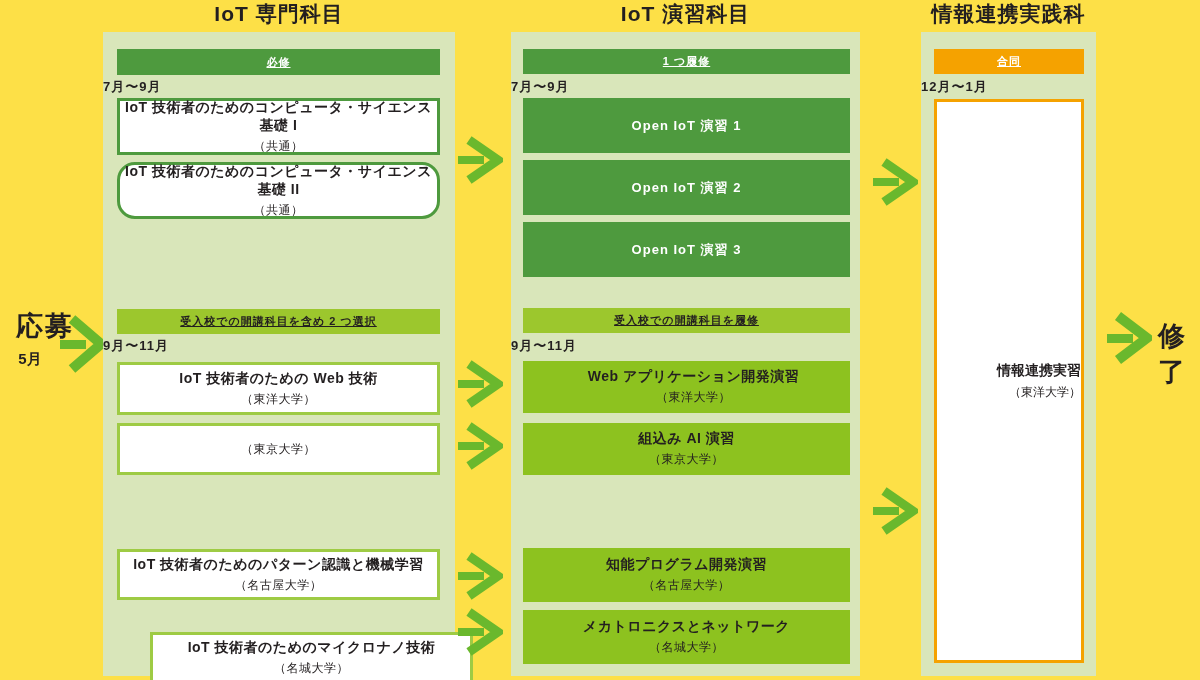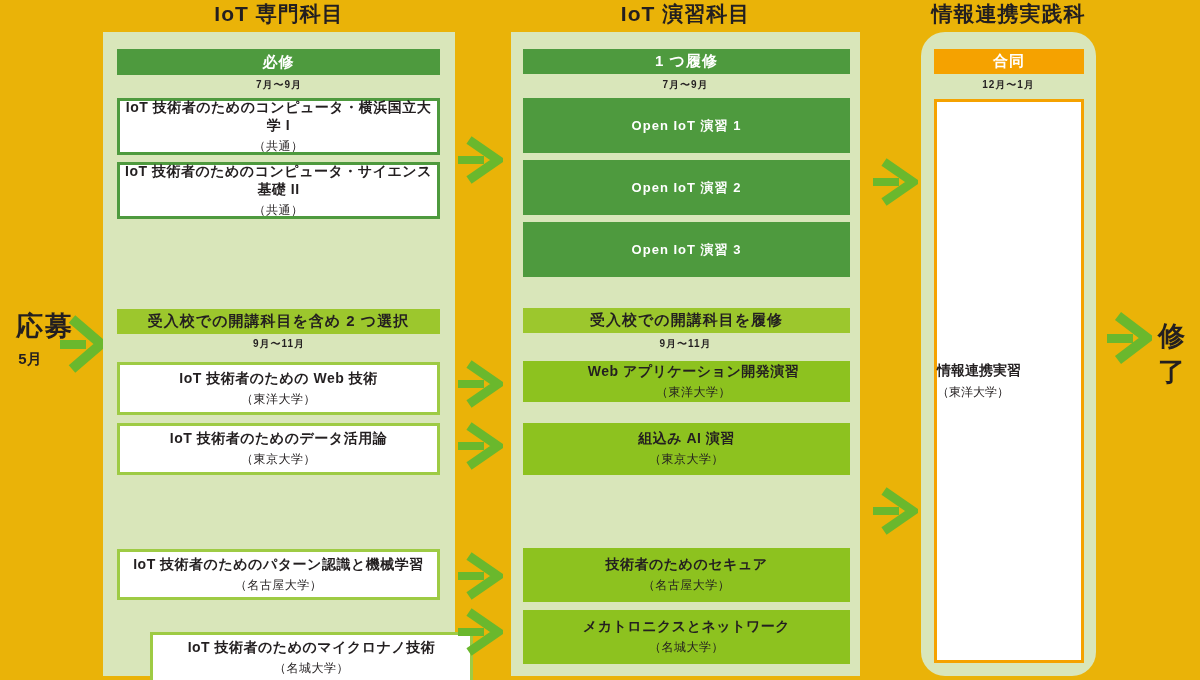--- a/index.html
+++ b/index.html
@@ -1,52 +1,52 @@
 <!DOCTYPE html>
 <html lang="ja"><head>
 <meta charset="utf-8">
 <style>
   html,body{margin:0;padding:0;background:#ffffff;}
   body{font-family:"Liberation Sans","DejaVu Sans",sans-serif;color:#231f20;}
-  .stage{position:relative;width:1200px;height:680px;background:#eab308;overflow:hidden;}
+  .stage{position:relative;width:1200px;height:680px;background:#fde047;overflow:hidden;}
 
   .col-title{position:absolute;top:0;height:26px;text-align:center;
     font-size:21px;font-weight:bold;letter-spacing:1px;}
 
   .panel{position:absolute;top:32px;height:644px;background:#d9e6ba;}
   .p1{left:103px;width:352px;}
   .p2{left:511px;width:349px;}
-  .p3{left:921px;width:175px;border-radius:24px;}
+  .p3{left:921px;width:175px;}
 
   .band{position:absolute;box-sizing:border-box;display:flex;align-items:center;justify-content:center;
-    font-size:15px;font-weight:bold;letter-spacing:1px;}
+    font-size:11px;font-weight:bold;letter-spacing:1px;text-decoration:underline;}
   .band.dark{background:#4e9a3e;color:#ffffff;}
   .band.yellow{background:#9cc72d;color:#231f20;}
   .band.orange{background:#f5a200;color:#ffffff;}
 
-  .period{position:absolute;left:0;width:100%;text-align:center;
-    font-size:10px;font-weight:600;letter-spacing:1px;}
+  .period{position:absolute;left:0;width:100%;
+    font-size:13px;font-weight:600;letter-spacing:1px;}
 
   .course{position:absolute;box-sizing:border-box;display:flex;flex-direction:column;
     justify-content:center;align-items:center;gap:3px;text-align:center;}
   .course .c-title{font-size:14px;font-weight:bold;letter-spacing:0.5px;}
   .course .c-org{font-size:12px;letter-spacing:0.5px;}
   .course.white-dark{background:#ffffff;border:3px solid #4e9a3e;}
   .course.white-lite{background:#ffffff;border:3px solid #9ecb44;}
   .course.solid{background:#8dc21f;border:none;}
   .p1 .course{left:14px;width:323px;}
   .p2 .course{left:12px;width:327px;}
 
   .openbox{position:absolute;left:12px;width:327px;background:#4e9a3e;color:#ffffff;
     display:flex;align-items:center;justify-content:center;
     font-size:13px;font-weight:bold;letter-spacing:1px;}
 
   .bigbox{position:absolute;left:13px;top:67px;width:150px;height:564px;box-sizing:border-box;
     background:#ffffff;border:3px solid #f5a200;display:flex;flex-direction:column;
-    justify-content:center;align-items:flex-start;gap:4px;text-align:center;}
+    justify-content:center;align-items:flex-end;gap:4px;text-align:center;}
   .bigbox .c-title{font-size:14px;font-weight:bold;}
   .bigbox .c-org{font-size:12px;}
 
   .arrow{position:absolute;}
   .arrow svg{display:block;width:100%;height:100%;}
 
   .flow-label{position:absolute;font-size:27px;font-weight:bold;letter-spacing:2px;}
   .flow-date{position:absolute;font-size:15px;font-weight:600;text-align:center;}
 </style>
 </head>
@@ -65,37 +65,36 @@
         <rect x="0" y="26" width="26" height="9" fill="#6ab82d"></rect>
         <polyline points="12,5 41,30 12,55" fill="none" stroke="#6ab82d" stroke-width="10"></polyline>
       </svg>
   </div>
 
   <div class="panel p1">
     <div class="band dark" style="left:14px;top:17px;width:323px;height:26px;">必修</div>
     <div class="period" style="top:46px;">7月〜9月</div>
 
     <div class="course white-dark" style="top:66px;height:57px;">
-      <div class="c-title">IoT 技術者のためのコンピュータ・横浜国立大学 I</div>
+      <div class="c-title">IoT 技術者のためのコンピュータ・サイエンス基礎 I</div>
       <div class="c-org">（共通）</div>
     </div>
-    <div class="course white-dark" style="top:130px;height:57px;">
+    <div class="course white-dark" style="top:130px;height:57px;border-radius:18px;">
       <div class="c-title">IoT 技術者のためのコンピュータ・サイエンス基礎 II</div>
       <div class="c-org">（共通）</div>
     </div>
 
     <div class="band yellow" style="left:14px;top:277px;width:323px;height:25px;">受入校での開講科目を含め 2 つ選択</div>
     <div class="period" style="top:305px;">9月〜11月</div>
 
     <div class="course white-lite" style="top:330px;height:53px;">
       <div class="c-title">IoT 技術者のための Web 技術</div>
       <div class="c-org">（東洋大学）</div>
     </div>
     <div class="course white-lite" style="top:391px;height:52px;">
-      <div class="c-title">IoT 技術者のためのデータ活用論</div>
       <div class="c-org">（東京大学）</div>
     </div>
     <div class="course white-lite" style="top:517px;height:51px;">
       <div class="c-title">IoT 技術者のためのパターン認識と機械学習</div>
       <div class="c-org">（名古屋大学）</div>
     </div>
     <div class="course white-lite" style="top:600px;height:52px;margin-left:33px;">
       <div class="c-title">IoT 技術者のためのマイクロナノ技術</div>
       <div class="c-org">（名城大学）</div>
     </div>
@@ -136,30 +135,30 @@
     <div class="band dark" style="left:12px;top:17px;width:327px;height:25px;">1 つ履修</div>
     <div class="period" style="top:46px;">7月〜9月</div>
 
     <div class="openbox" style="top:66px;height:55px;">Open IoT 演習 1</div>
     <div class="openbox" style="top:128px;height:55px;">Open IoT 演習 2</div>
     <div class="openbox" style="top:190px;height:55px;">Open IoT 演習 3</div>
 
     <div class="band yellow" style="left:12px;top:276px;width:327px;height:25px;">受入校での開講科目を履修</div>
     <div class="period" style="top:305px;">9月〜11月</div>
 
-    <div class="course solid" style="top:329px;height:41px;padding-left:14px;">
+    <div class="course solid" style="top:329px;height:52px;padding-left:14px;">
       <div class="c-title">Web アプリケーション開発演習</div>
       <div class="c-org">（東洋大学）</div>
     </div>
     <div class="course solid" style="top:391px;height:52px;">
       <div class="c-title">組込み AI 演習</div>
       <div class="c-org">（東京大学）</div>
     </div>
     <div class="course solid" style="top:516px;height:54px;">
-      <div class="c-title">技術者のためのセキュア</div>
+      <div class="c-title">知能プログラム開発演習</div>
       <div class="c-org">（名古屋大学）</div>
     </div>
     <div class="course solid" style="top:578px;height:54px;">
       <div class="c-title">メカトロニクスとネットワーク</div>
       <div class="c-org">（名城大学）</div>
     </div>
   </div>
 
   <div class="arrow" style="left:873px;top:158px;width:45px;height:48px;">
     <svg viewBox="0 0 45 48">

